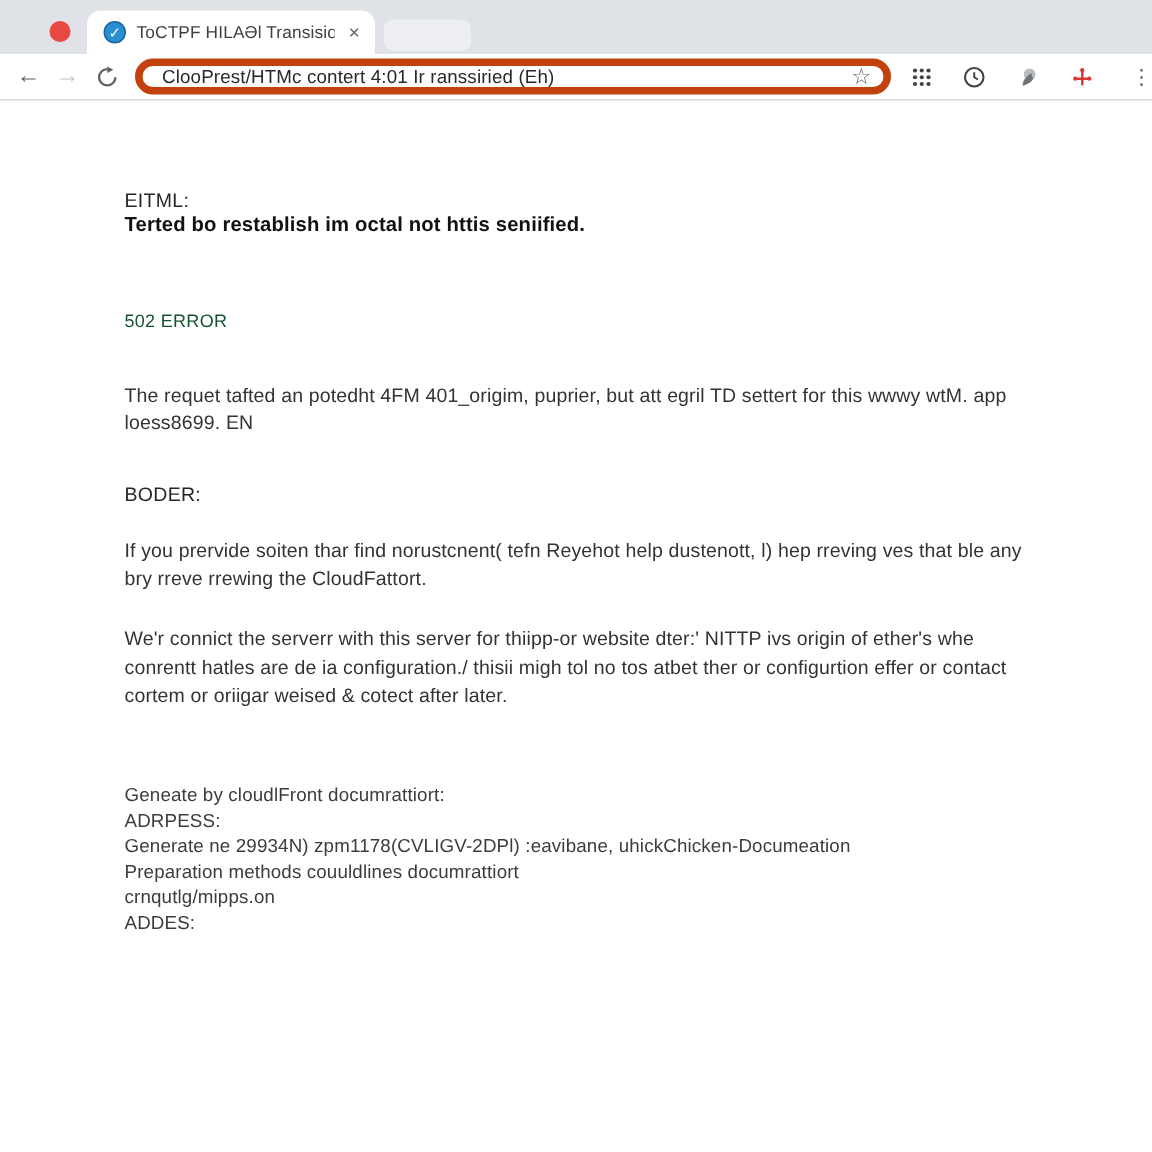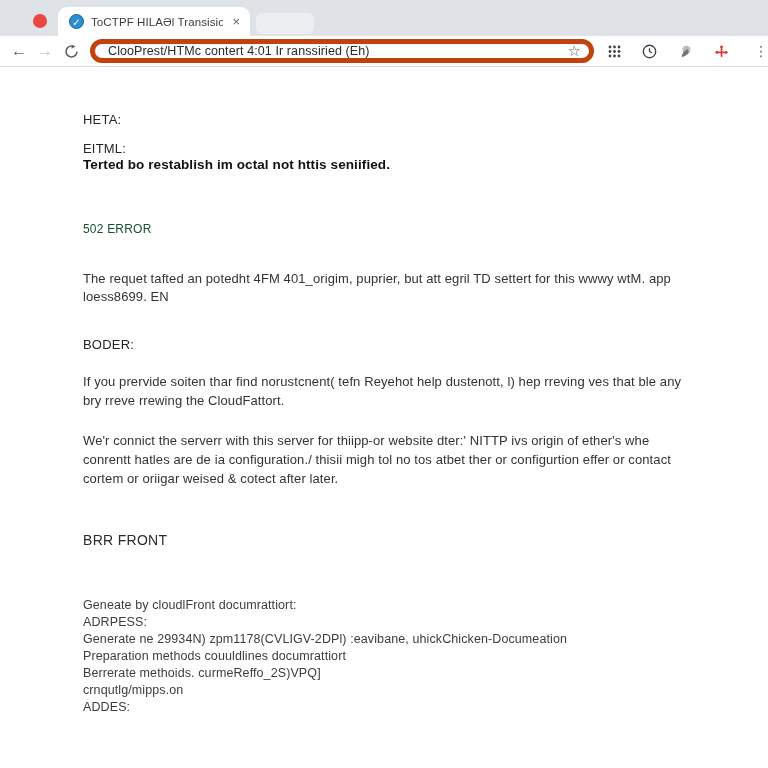--- a/index.html
+++ b/index.html
@@ -127,43 +127,40 @@
         <circle cx="3" cy="9" r="1.5" fill="#d93a36"></circle>
         <circle cx="13" cy="9" r="1.5" fill="#d93a36"></circle>
         <circle cx="8" cy="3" r="1.5" fill="#d93a36"></circle>
       </svg>
     </span>
     <span class="menu-dots">⋮</span>
   </div>
 </div>
 
 <div class="content">
-  <div class="lbl">HETA:</div>
 
   <div class="lbl mt2">EITML:</div>
   <div class="bold-line">Terted bo restablish im octal not httis seniified.</div>
 
   <div class="h-error">502 ERROR</div>
 
   <div class="para p-request">The requet tafted an potedht 4FM 401_origim, puprier, but att egril TD settert for this wwwy wtM. app
 loess8699. EN</div>
 
   <div class="lbl lbl-boder">BODER:</div>
 
   <div class="para p-body2">If you prervide soiten thar find norustcnent( tefn Reyehot help dustenott, l) hep rreving ves that ble any
 bry rreve rrewing the CloudFattort.</div>
 
   <div class="para p-body1">We'r connict the serverr with this server for thiipp-or website dter:' NITTP ivs origin of ether's whe
 conrentt hatles are de ia configuration./ thisii migh tol no tos atbet ther or configurtion effer or contact
 cortem or oriigar weised &amp; cotect after later.</div>
 
-  <div class="footer-title">BRR FRONT</div>
 
   <div class="addr-block">
     <div class="addr-line">Geneate by cloudlFront documrattiort:</div>
     <div class="addr-line">ADRPESS:</div>
     <div class="addr-line">Generate ne 29934N) zpm1178(CVLIGV-2DPl) :eavibane, uhickChicken-Documeation</div>
     <div class="addr-line">Preparation methods couuldlines documrattiort</div>
-    <div class="addr-line">Berrerate methoids. curmeReffo_2S)VPQ]</div>
     <div class="addr-line">crnqutlg/mipps.on</div>
     <div class="addr-line">ADDES:</div>
   </div>
 </div>
 
 </body></html>

